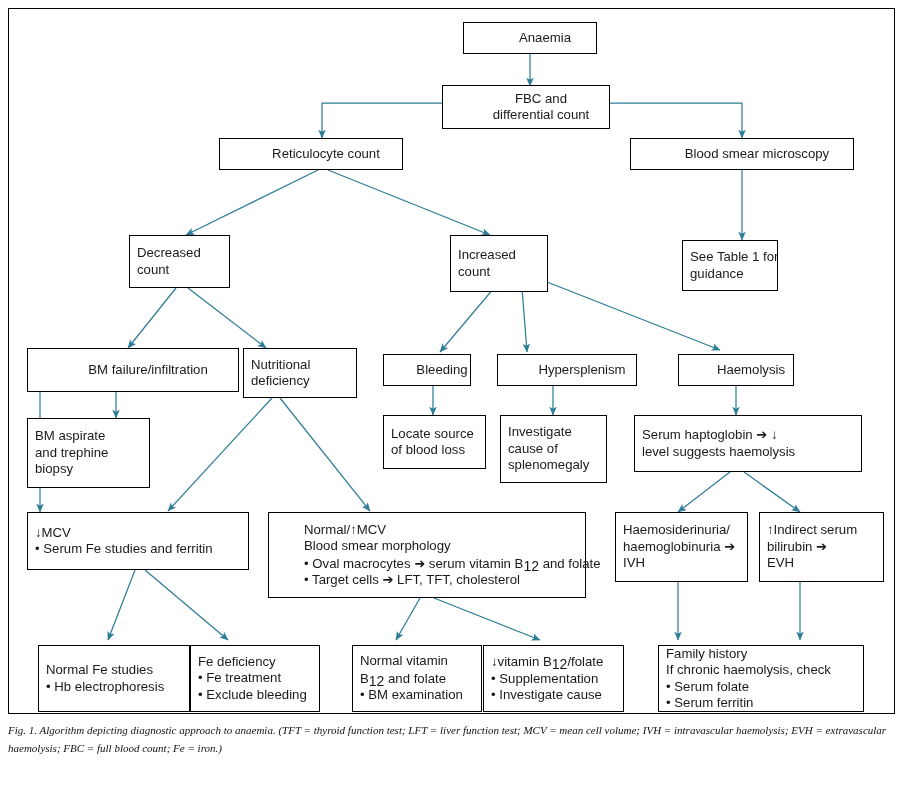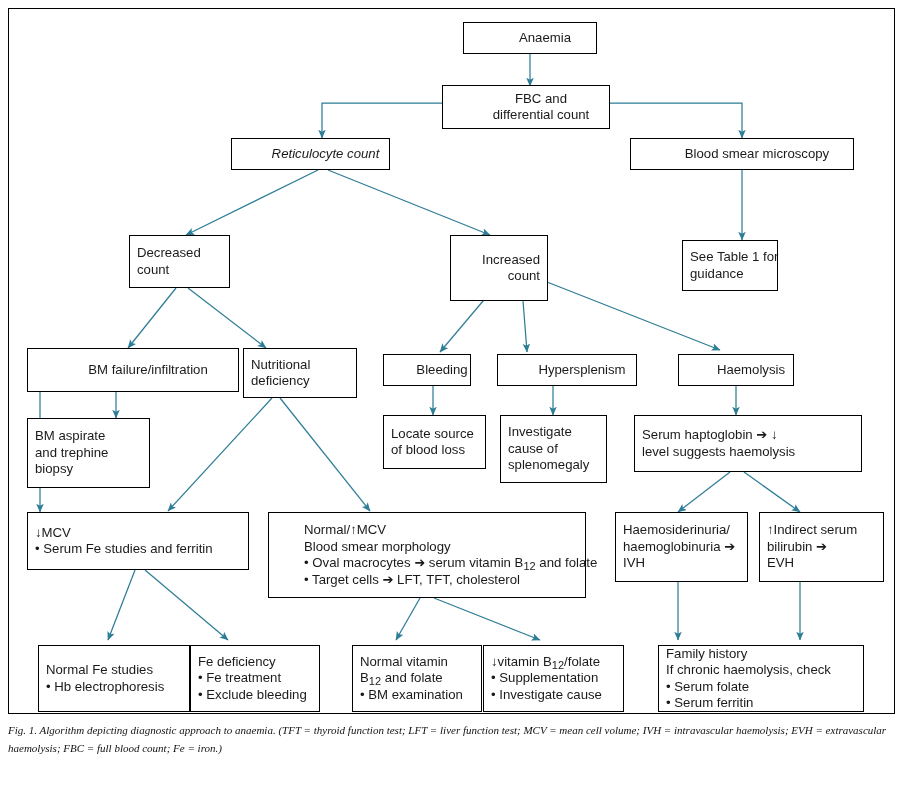--- a/index.html
+++ b/index.html
@@ -9,21 +9,21 @@
   svg.canvas{position:absolute;left:0;top:0;width:905px;height:785px;overflow:visible;}
   .node{position:absolute;border:1.2px solid #000;background:#fff;box-sizing:border-box;
         display:flex;flex-direction:column;justify-content:center;}
   .node.center{align-items:center;text-align:left;padding-left:30px;}
   .node.left{align-items:flex-start;text-align:left;}
   .line{font-size:13.2px;line-height:16.5px;white-space:nowrap;}
   .node.center .line{padding:0 6px;}
   .node.left .line{padding:0 7px;}
   .caption{position:absolute;left:8px;top:722px;width:890px;
            font-family:"Liberation Serif",serif;font-style:italic;font-size:11px;line-height:17.5px;color:#111;}
-  sub{font-size:11px;vertical-align:baseline;position:relative;top:3px;}
+  sub{font-size:14px;vertical-align:baseline;position:relative;top:3px;}
 </style>
 </head>
 <body>
 
 <div id="root">
 
   <div id="frame"></div>
 
   <svg class="canvas" viewBox="0 0 905 785">
     <defs>
@@ -89,34 +89,34 @@
 
   <div class="node center" style="left:463px;top:22px;width:134px;height:32px;">
     <div class="line">Anaemia</div>
   </div>
 
   <div class="node center" style="left:442px;top:85px;width:168px;height:44px;">
     <div class="line">FBC and</div>
     <div class="line">differential count</div>
   </div>
 
-  <div class="node center" style="left:231px;top:138px;width:159px;height:32px;font-style:italic;">
+  <div class="node center" style="left:219px;top:138px;width:184px;height:32px;">
     <div class="line">Reticulocyte count</div>
   </div>
 
   <div class="node center" style="left:630px;top:138px;width:224px;height:32px;">
     <div class="line">Blood smear microscopy</div>
   </div>
 
   <div class="node left" style="left:129px;top:235px;width:101px;height:53px;">
     <div class="line">Decreased</div>
     <div class="line">count</div>
   </div>
 
-  <div class="node left" style="left:450px;top:235px;width:98px;height:66px;align-items:flex-end;">
+  <div class="node left" style="left:450px;top:235px;width:98px;height:57px;">
     <div class="line">Increased</div>
     <div class="line">count</div>
   </div>
 
   <div class="node left" style="left:682px;top:240px;width:96px;height:51px;">
     <div class="line">See Table 1 for</div>
     <div class="line">guidance</div>
   </div>
 
   <div class="node center" style="left:27px;top:348px;width:212px;height:44px;">

